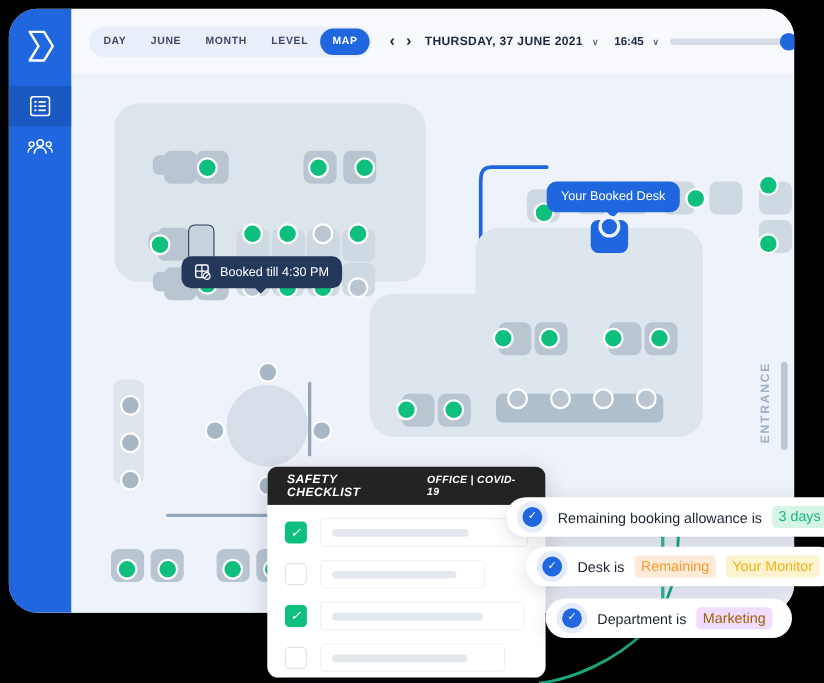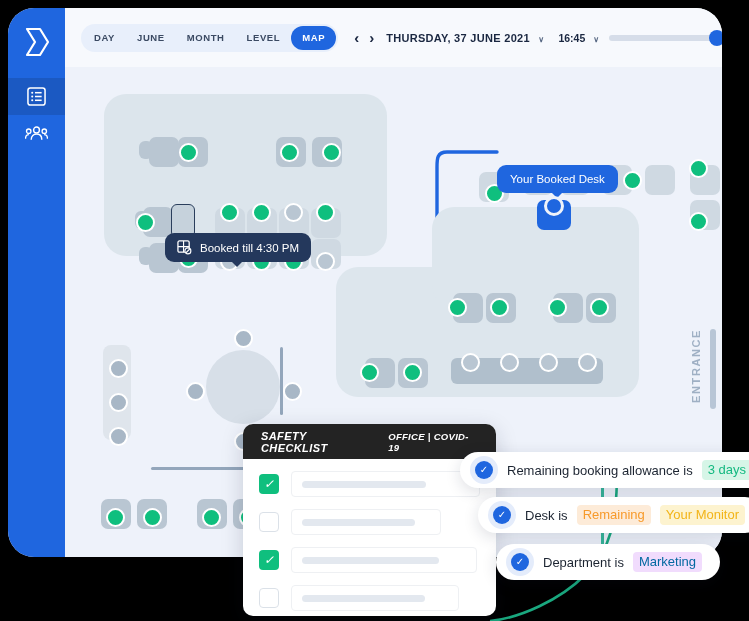--- a/index.html
+++ b/index.html
@@ -230,21 +230,21 @@
     width: 18px; height: 18px; border-radius: 50%; background: #1f66df;
     display: flex; align-items: center; justify-content: center;
     color: #fff; font-size: 10px; font-style: normal; line-height: 1;
   }
   .badge {
     border-radius: 4px; padding: 2px 6px; font-size: 13px; line-height: 1.25;
   }
   .bdg-days { background: #d6f5e7; color: #14b981; }
   .bdg-standing { background: #fdebd8; color: #f79a2b; }
   .bdg-dual { background: #fdf3cf; color: #f2b418; }
-  .bdg-marketing { background: #f1dcfd; color: #0369a1; }
+  .bdg-marketing { background: #f1dcfd; color: #a16207; }
 
   .co-tie {
     position: absolute; width: 3px; background: #37b59a; z-index: 25;
   }
   .tie-1 { left: 601px; top: 486px; height: 14px; }
   .tie-2 { left: 601px; top: 533px; height: 13px; }
 </style>
 </head>
 <body>
 

